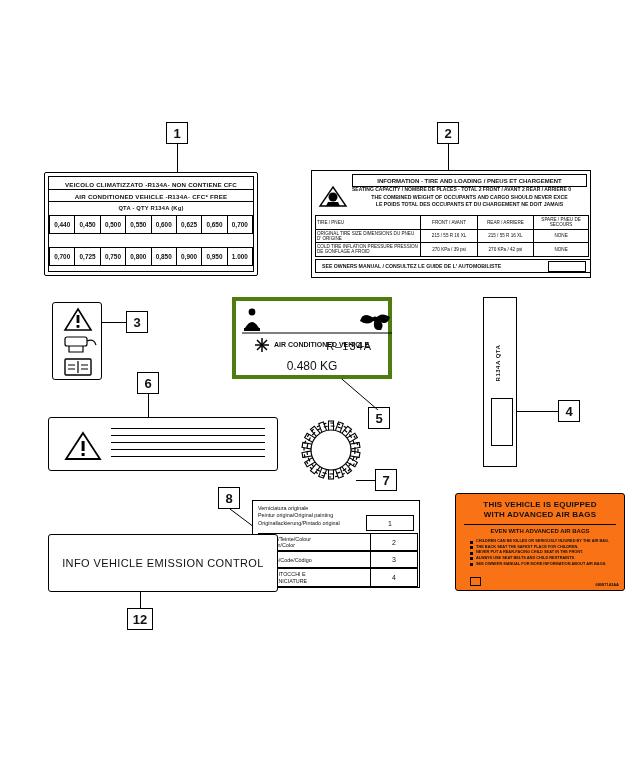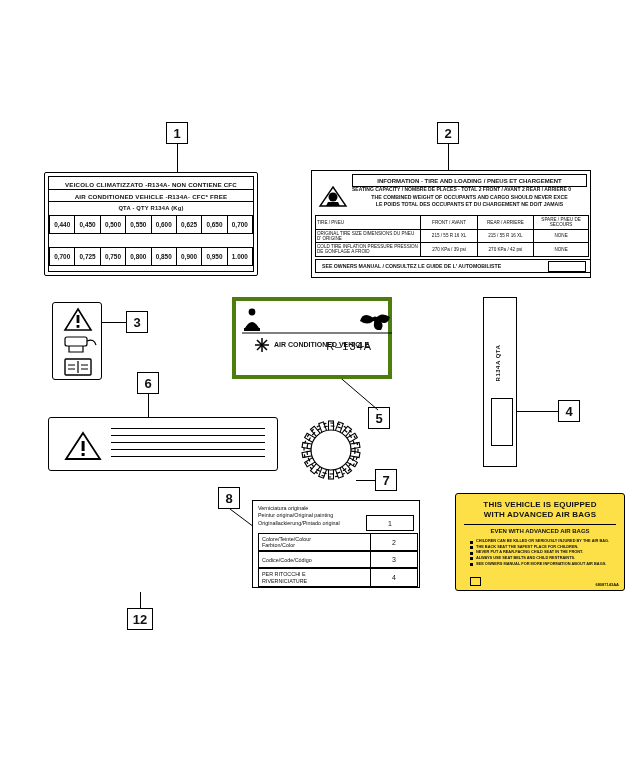--- a/index.html
+++ b/index.html
@@ -72,21 +72,21 @@
   #lbl8{left:252px;top:500px;width:168px;height:88px;border:1px solid #000;background:#fff;}
   #lbl8 .head{position:absolute;left:5px;top:4px;font-size:5.4px;line-height:1.35;}
   #lbl8 .rbox{position:absolute;border:1px solid #000;font-size:6px;display:flex;align-items:center;}
   #lbl8 .rbox .lab{padding-left:3px;}
   #lbl8 .num{position:absolute;right:0;top:0;bottom:0;width:46px;border-left:1px solid #000;
              display:flex;align-items:center;justify-content:center;font-size:7px;}
   #lbl8 .numtop{position:absolute;right:5px;top:14px;width:46px;height:14px;border:1px solid #000;
                 display:flex;align-items:center;justify-content:center;font-size:7px;}
 
   
-  #lbl9{left:455px;top:493px;width:170px;height:98px;border:1px solid #000;border-radius:3px;background:#fde047;}
+  #lbl9{left:455px;top:493px;width:170px;height:98px;border:1px solid #000;border-radius:3px;background:#f97316;}
   #lbl9 .t{position:absolute;left:0;right:0;top:6px;text-align:center;font-size:8px;font-weight:bold;line-height:1.3;letter-spacing:.2px;}
   #lbl9 .rule{position:absolute;left:8px;right:8px;top:30px;height:1px;background:#000;}
   #lbl9 .s{position:absolute;left:0;right:0;top:34px;text-align:center;font-size:6px;font-weight:bold;}
   #lbl9 ul{position:absolute;left:14px;right:8px;top:44px;margin:0;padding:0;list-style:none;}
   #lbl9 li{font-size:3.9px;font-weight:bold;line-height:1.45;position:relative;padding-left:6px;}
   #lbl9 li:before{content:"";position:absolute;left:0;top:2.5px;width:3px;height:3px;background:#000;}
   #lbl9 .code{position:absolute;right:5px;bottom:3px;font-size:4px;font-weight:bold;}
   #lbl9 .bkicon{position:absolute;left:14px;bottom:4px;width:9px;height:7px;border:1px solid #000;}
 
   
@@ -248,20 +248,21 @@
     <svg class="abs" style="left:18px;top:36px;width:16px;height:16px;" viewBox="0 0 16 16">
       <g stroke="#000" stroke-width="1.5">
         <line x1="8" y1="1" x2="8" y2="15"></line>
           <line x1="1" y1="8" x2="15" y2="8"></line>
         <line x1="3" y1="3" x2="13" y2="13"></line>
           <line x1="13" y1="3" x2="3" y2="13"></line>
       </g>
     </svg>
     <div class="ac">AIR CONDITIONED VEHICLE</div>
     <div class="r">R–134A</div>
+    <div class="kg">0.480 KG</div>
   </div>
 
   <div class="abs" id="lbl4">
     <div class="win"></div>
     <div class="vt">R134A QTA</div>
   </div>
 
   <div class="abs" id="lbl6">
     <svg class="abs" style="left:14px;top:12px;width:40px;height:32px;" viewBox="0 0 40 32">
       <polygon points="20,3 37,29 3,29" fill="#fff" stroke="#000" stroke-width="1.8"></polygon>
@@ -340,14 +341,17 @@
       <li>CHILDREN CAN BE KILLED OR SERIOUSLY INJURED BY THE AIR BAG.</li>
       <li>THE BACK SEAT THE SAFEST PLACE FOR CHILDREN.</li>
       <li>NEVER PUT A REAR-FACING CHILD SEAT IN THE FRONT.</li>
       <li>ALWAYS USE SEAT BELTS AND CHILD RESTRAINTS.</li>
       <li>SEE OWNERS MANUAL FOR MORE INFORMATION ABOUT AIR BAGS.</li>
     </ul>
     <div class="bkicon"></div>
     <div class="code">68087143AA</div>
   </div>
 
+  <div class="abs" id="lbl10">
+    <span>INFO VEHICLE EMISSION CONTROL</span>
+  </div>
 
 </div>
 
 </body></html>

